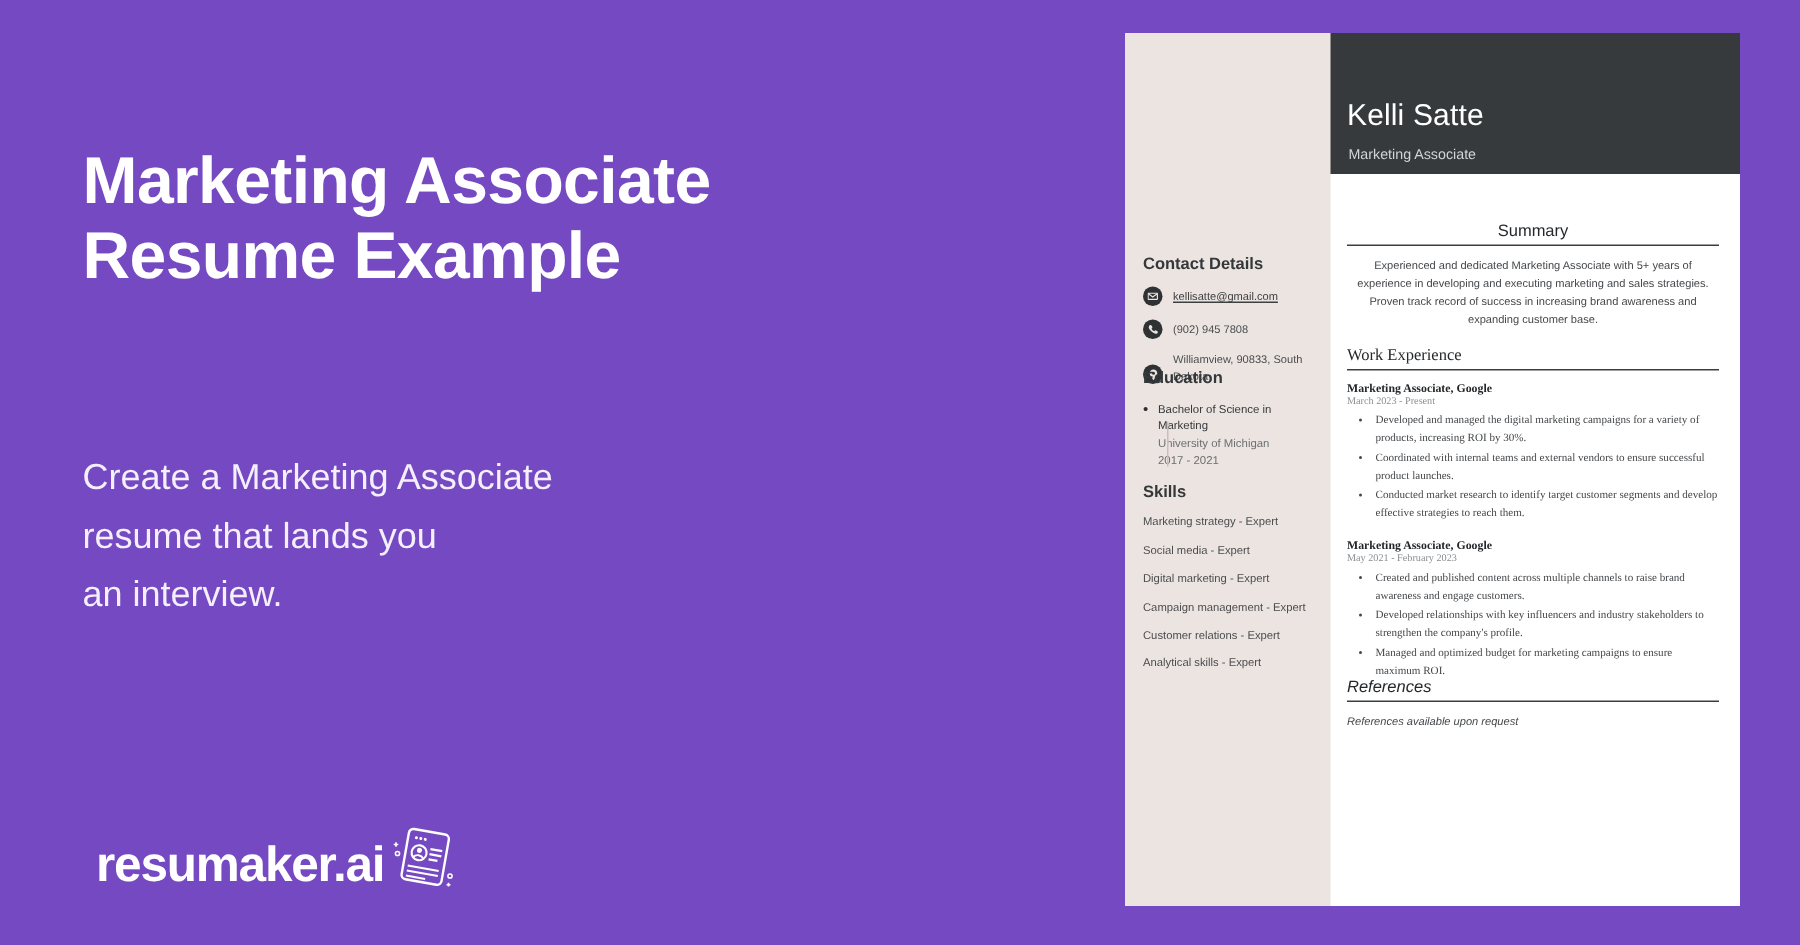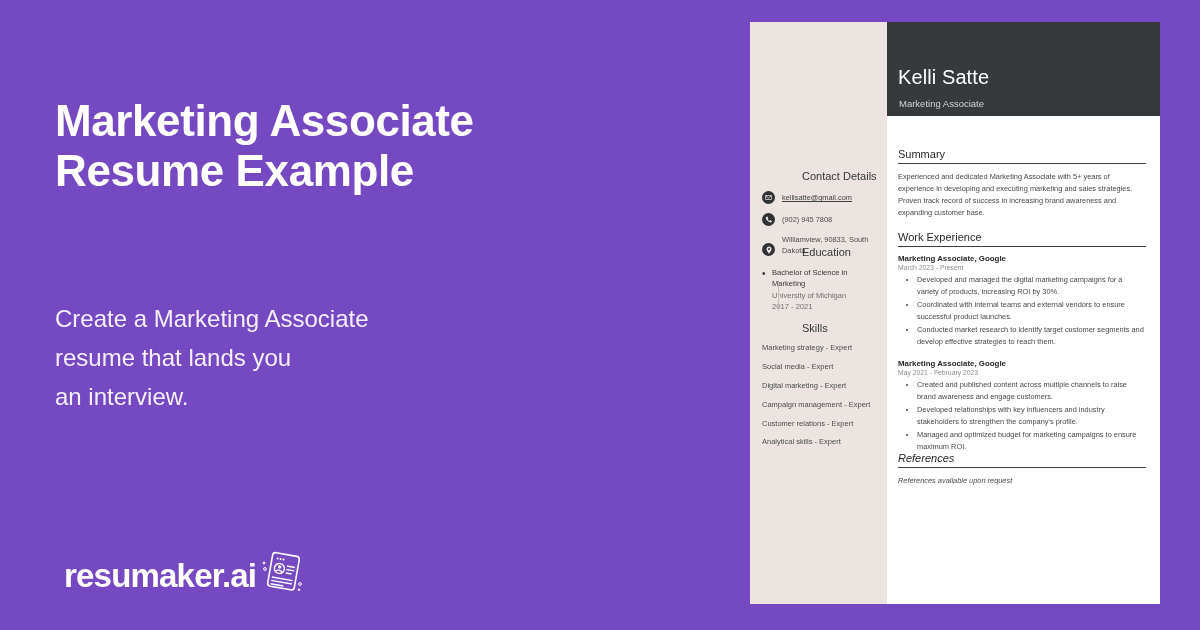--- a/index.html
+++ b/index.html
@@ -60,21 +60,21 @@
     color:#ffffff;font-size:20px;font-weight:normal;letter-spacing:0.1px;
   }
   .person-role{
     position:absolute;left:149px;top:76px;
     color:#d2d4d6;font-size:9.5px;font-weight:normal;
   }
 
   
   .sb{position:absolute;left:12px;width:118px;}
   .sb-title{
-    color:#34383b;font-size:11px;font-weight:normal;margin-bottom:9px;margin-left:40px;
+    color:#34383b;font-size:11px;font-weight:bold;margin-bottom:9px;
   }
   .contact-row{display:flex;align-items:flex-end;margin-bottom:9px;}
   .c-icon{
     width:13px;height:13px;border-radius:50%;background:#2f3235;
     flex:0 0 13px;margin-right:7px;margin-top:0px;
     display:flex;align-items:center;justify-content:center;
   }
   .c-icon svg{display:block;}
   .c-text{font-size:7.4px;color:#4a4d50;line-height:1.45;}
   .c-text.link{text-decoration:underline;color:#3d4043;}
@@ -227,26 +227,26 @@
   <div class="sb" style="top:300px;">
     <div class="sb-title">Skills</div>
     <div class="skill">Marketing strategy - Expert</div>
     <div class="skill">Social media - Expert</div>
     <div class="skill">Digital marketing - Expert</div>
     <div class="skill">Campaign management - Expert</div>
     <div class="skill">Customer relations - Expert</div>
     <div class="skill">Analytical skills - Expert</div>
   </div>
 
-  <div class="mn" style="top:126px;">
+  <div class="mn" style="top:126px;text-align:center;">
     <div class="mn-title">Summary</div>
     <div class="mn-para">Experienced and dedicated Marketing Associate with 5+ years of experience in developing and executing marketing and sales strategies. Proven track record of success in increasing brand awareness and expanding customer base.</div>
   </div>
 
-  <div class="mn" style="top:209px;">
+  <div class="mn" style="top:209px;font-family:Liberation Serif, serif;">
     <div class="mn-title">Work Experience</div>
 
     <div>
       <div class="job-title">Marketing Associate, Google</div>
       <div class="job-date">March 2023 - Present</div>
       <ul class="job-ul">
         <li>Developed and managed the digital marketing campaigns for a variety of products, increasing ROI by 30%.</li>
         <li>Coordinated with internal teams and external vendors to ensure successful product launches.</li>
         <li>Conducted market research to identify target customer segments and develop effective strategies to reach them.</li>
       </ul>

